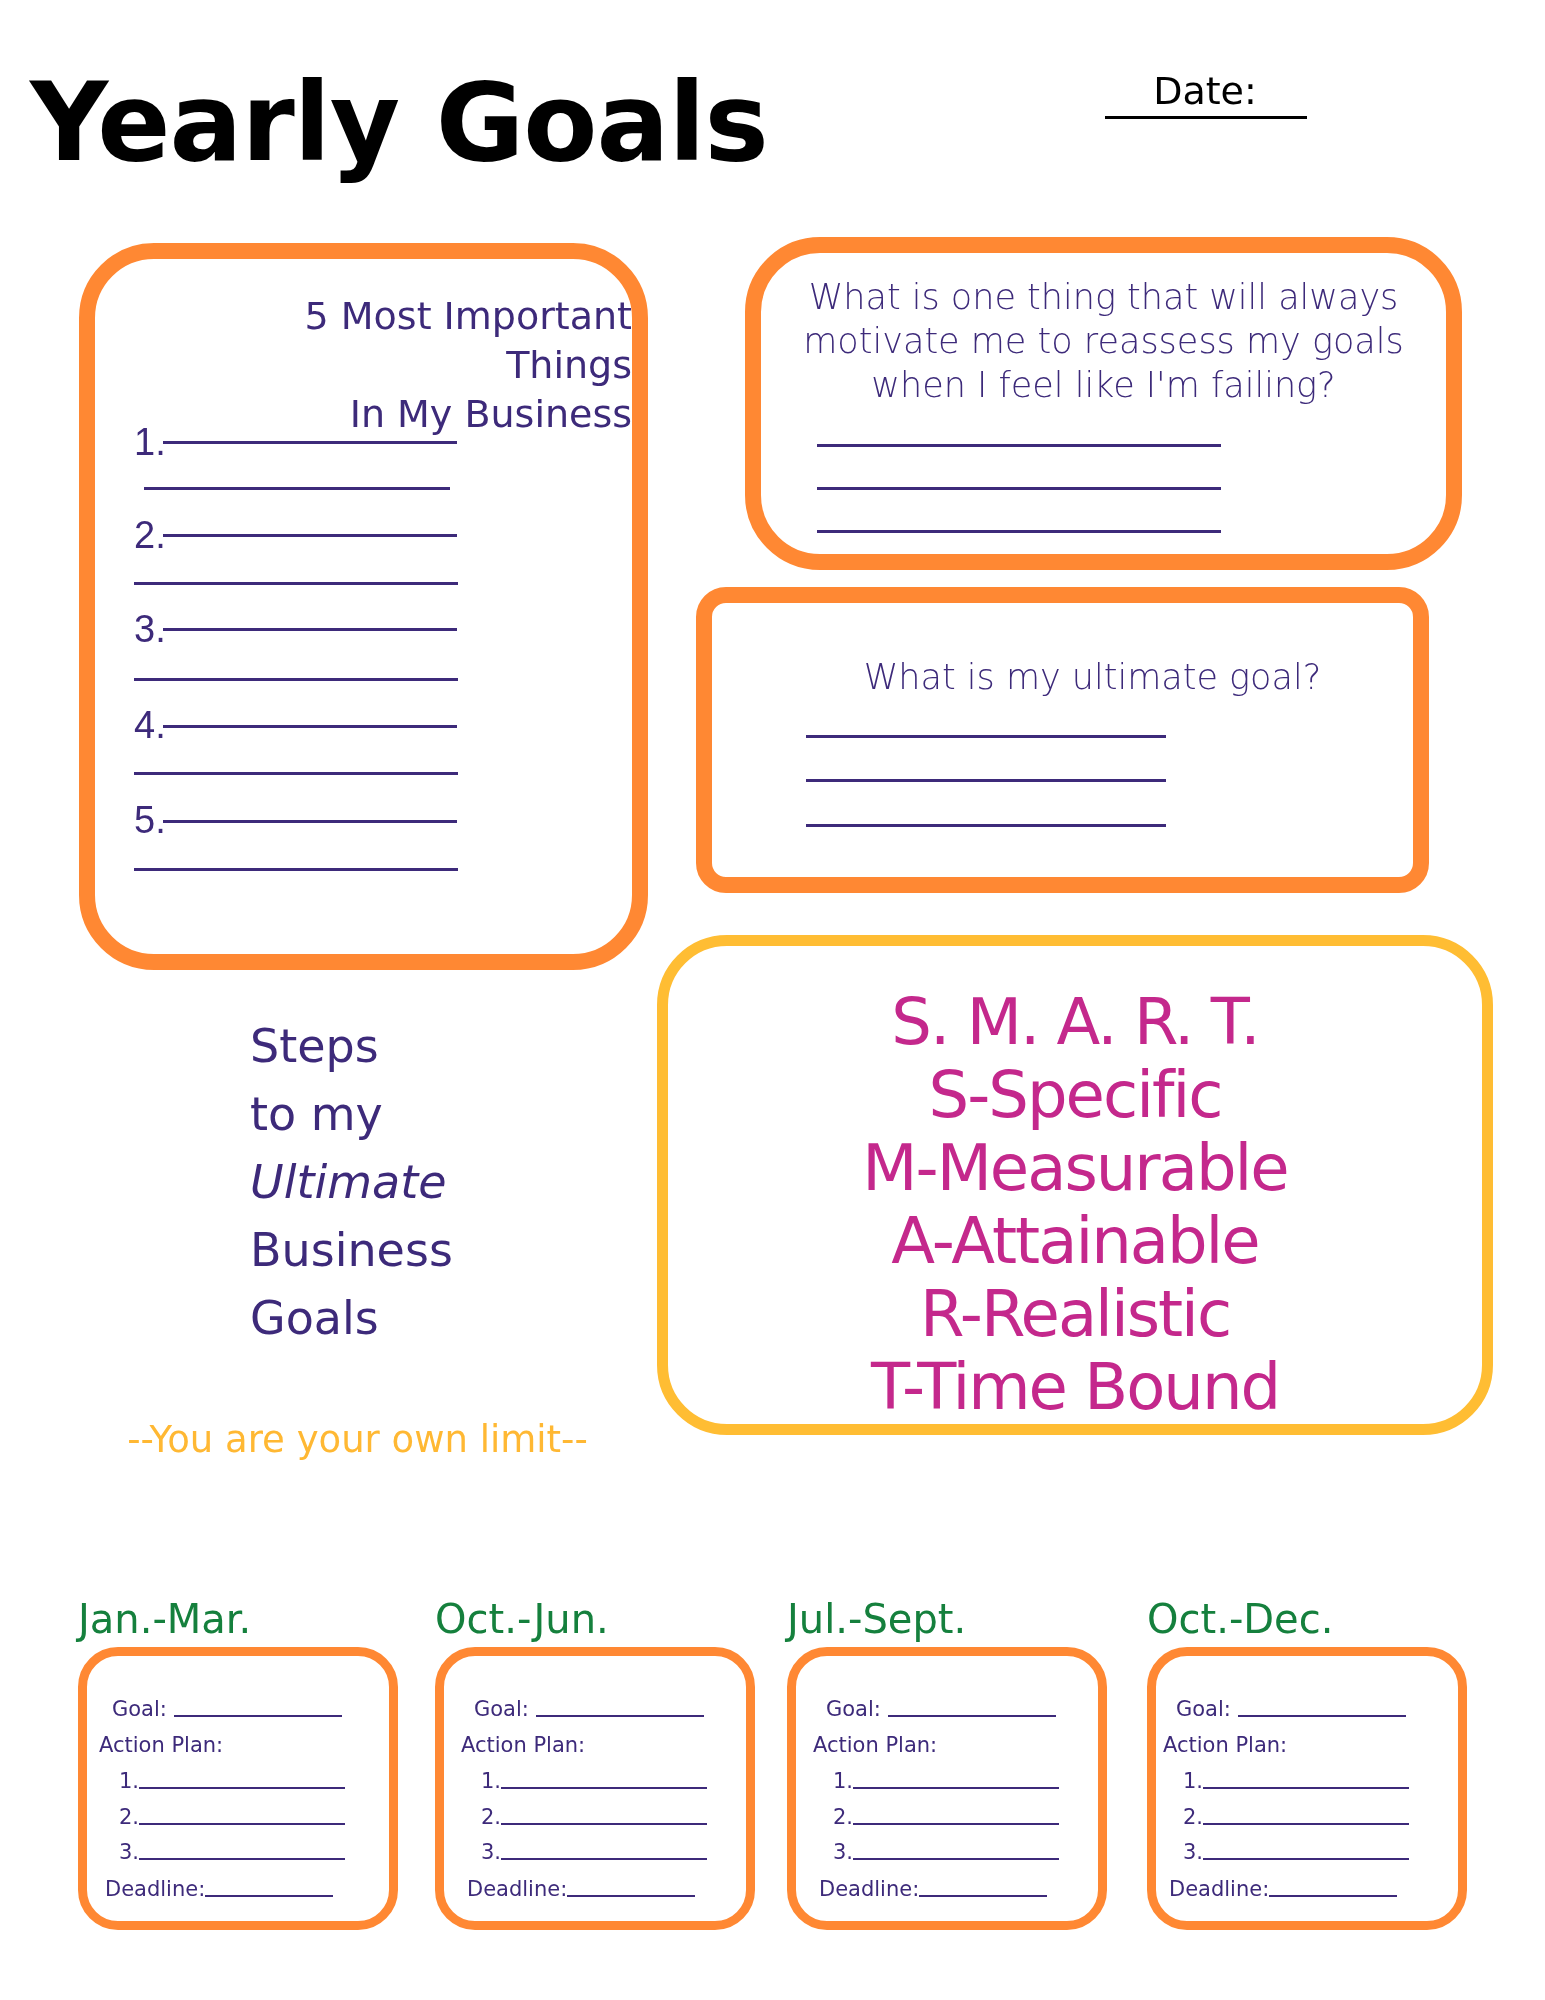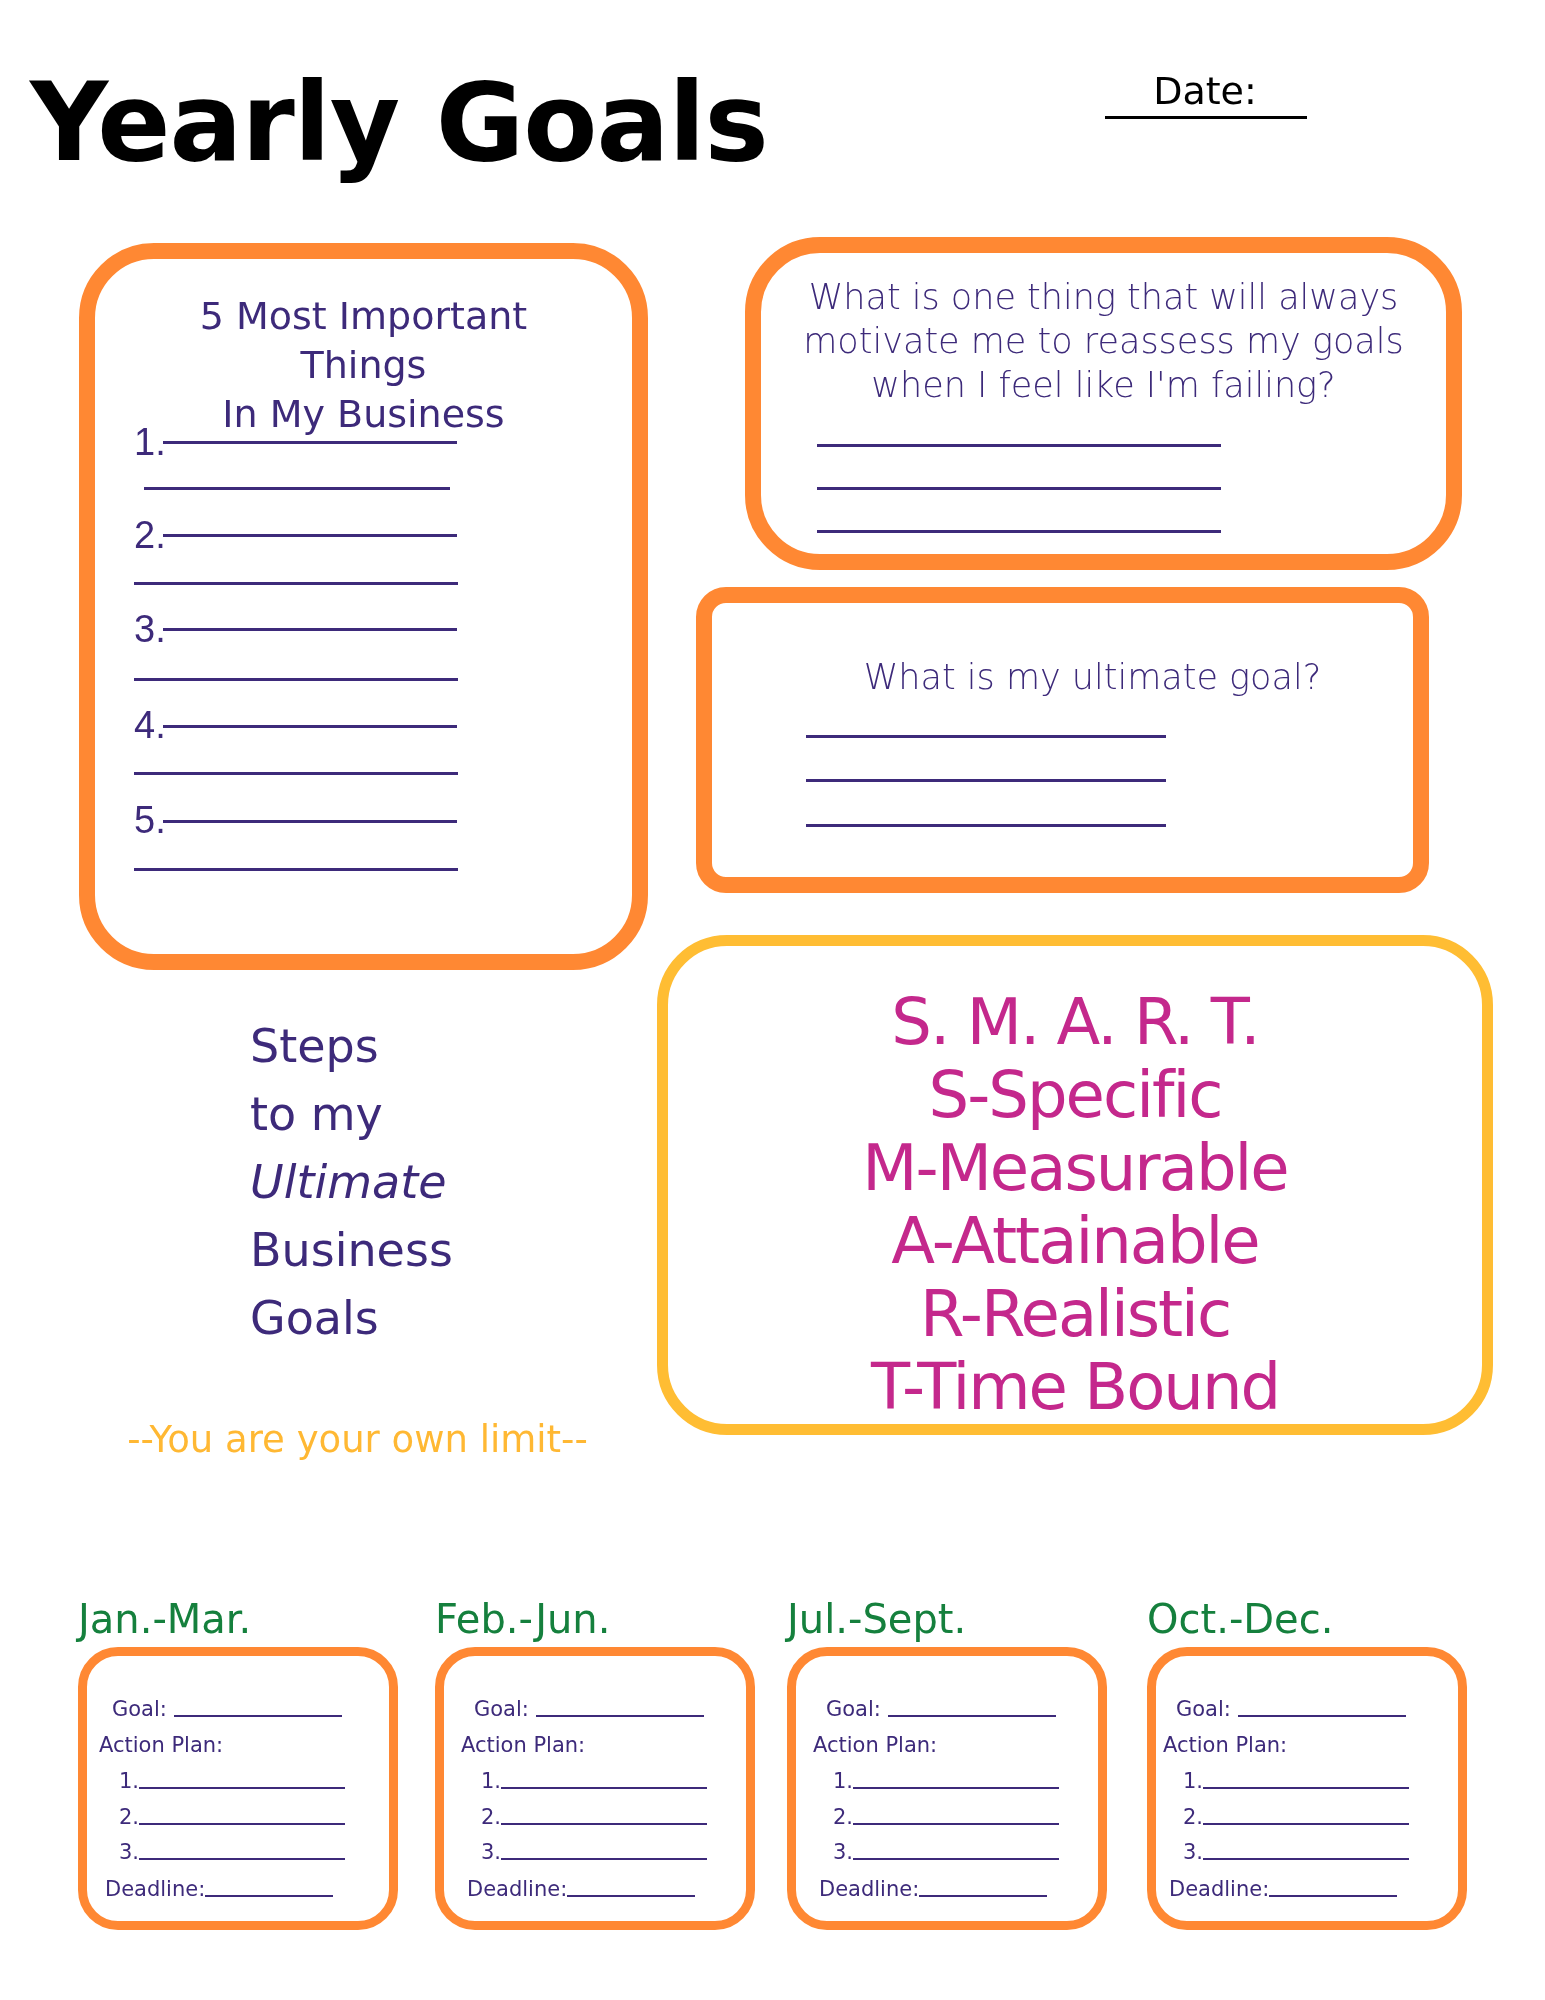--- a/index.html
+++ b/index.html
@@ -9,21 +9,21 @@
     .title { left: 30px; top: 58px; font-family: "DejaVu Sans", sans-serif; font-weight: bold;
              font-size: 108px; line-height: 130px; color: #000; letter-spacing: -1px; white-space: nowrap; }
     .date-label { left: 1100px; top: 30px; width: 210px; text-align: center; font-size: 38px; color: #000; line-height: 50px; margin-top: 36px; }
     .date-line { left: 1105px; top: 116px; width: 202px; height: 3px; background: #000; }
 
     .box { position: absolute; box-sizing: border-box; background: #fff; }
     .box-orange { border: 16px solid #FF8833; }
     .box-yellow { border: 11px solid #FFBD33; }
 
     .five { left: 79px; top: 243px; width: 569px; height: 727px; border-radius: 75px; }
-    .five-head { position: absolute; left: 0; right: 0; top: 33px; text-align: center;
+    .five-head { position: absolute; left: 0; right: 0; top: 33px; text-align: right;
                  font-size: 38px; line-height: 49px; white-space: pre-line; }
     .five-num { position: absolute; font-family: "Liberation Sans", sans-serif; font-size: 38px; line-height: 40px; }
     .uline { position: absolute; height: 3px; background: #3D2A7A; }
 
     .motivate { left: 745px; top: 237px; width: 717px; height: 333px; border-radius: 75px; }
     .ultimate { left: 696px; top: 587px; width: 733px; height: 306px; border-radius: 30px; }
     .q-text { position: absolute; left: 0; right: 0; text-align: center; font-size: 35px; line-height: 44px; white-space: pre-line; font-weight: 300; }
 
     .smart { left: 657px; top: 935px; width: 836px; height: 500px; border-radius: 70px; }
     .smart-text { position: absolute; left: 0; right: 0; top: 40px; text-align: center;
@@ -111,21 +111,21 @@
 <div class="q-title" style="left:78px; top:1597px;">Jan.-Mar.</div>
 <div class="qbox" style="left:78px;">
   <div class="q-line" style="left:25px; top:38px;"><span>Goal:</span> <span class="q-ul" style="width:168px;"></span></div>
   <div class="q-line" style="left:12px; top:74px;">Action Plan:</div>
   <div class="q-line" style="left:32px; top:110px;"><span>1.</span><span class="q-ul" style="width:206px;"></span></div>
   <div class="q-line" style="left:32px; top:146px;"><span>2.</span><span class="q-ul" style="width:206px;"></span></div>
   <div class="q-line" style="left:32px; top:181px;"><span>3.</span><span class="q-ul" style="width:206px;"></span></div>
   <div class="q-line" style="left:18px; top:218px;"><span>Deadline:</span><span class="q-ul" style="width:128px;"></span></div>
 </div>
 
-<div class="q-title" style="left:435px; top:1597px;">Feb.-Jun.</div>
+<div class="q-title" style="left:435px; top:1597px;">Oct.-Jun.</div>
 <div class="qbox" style="left:435px;">
   <div class="q-line" style="left:30px; top:38px;"><span>Goal:</span> <span class="q-ul" style="width:168px;"></span></div>
   <div class="q-line" style="left:17px; top:74px;">Action Plan:</div>
   <div class="q-line" style="left:37px; top:110px;"><span>1.</span><span class="q-ul" style="width:206px;"></span></div>
   <div class="q-line" style="left:37px; top:146px;"><span>2.</span><span class="q-ul" style="width:206px;"></span></div>
   <div class="q-line" style="left:37px; top:181px;"><span>3.</span><span class="q-ul" style="width:206px;"></span></div>
   <div class="q-line" style="left:23px; top:218px;"><span>Deadline:</span><span class="q-ul" style="width:128px;"></span></div>
 </div>
 
 <div class="q-title" style="left:787px; top:1597px;">Jul.-Sept.</div>

